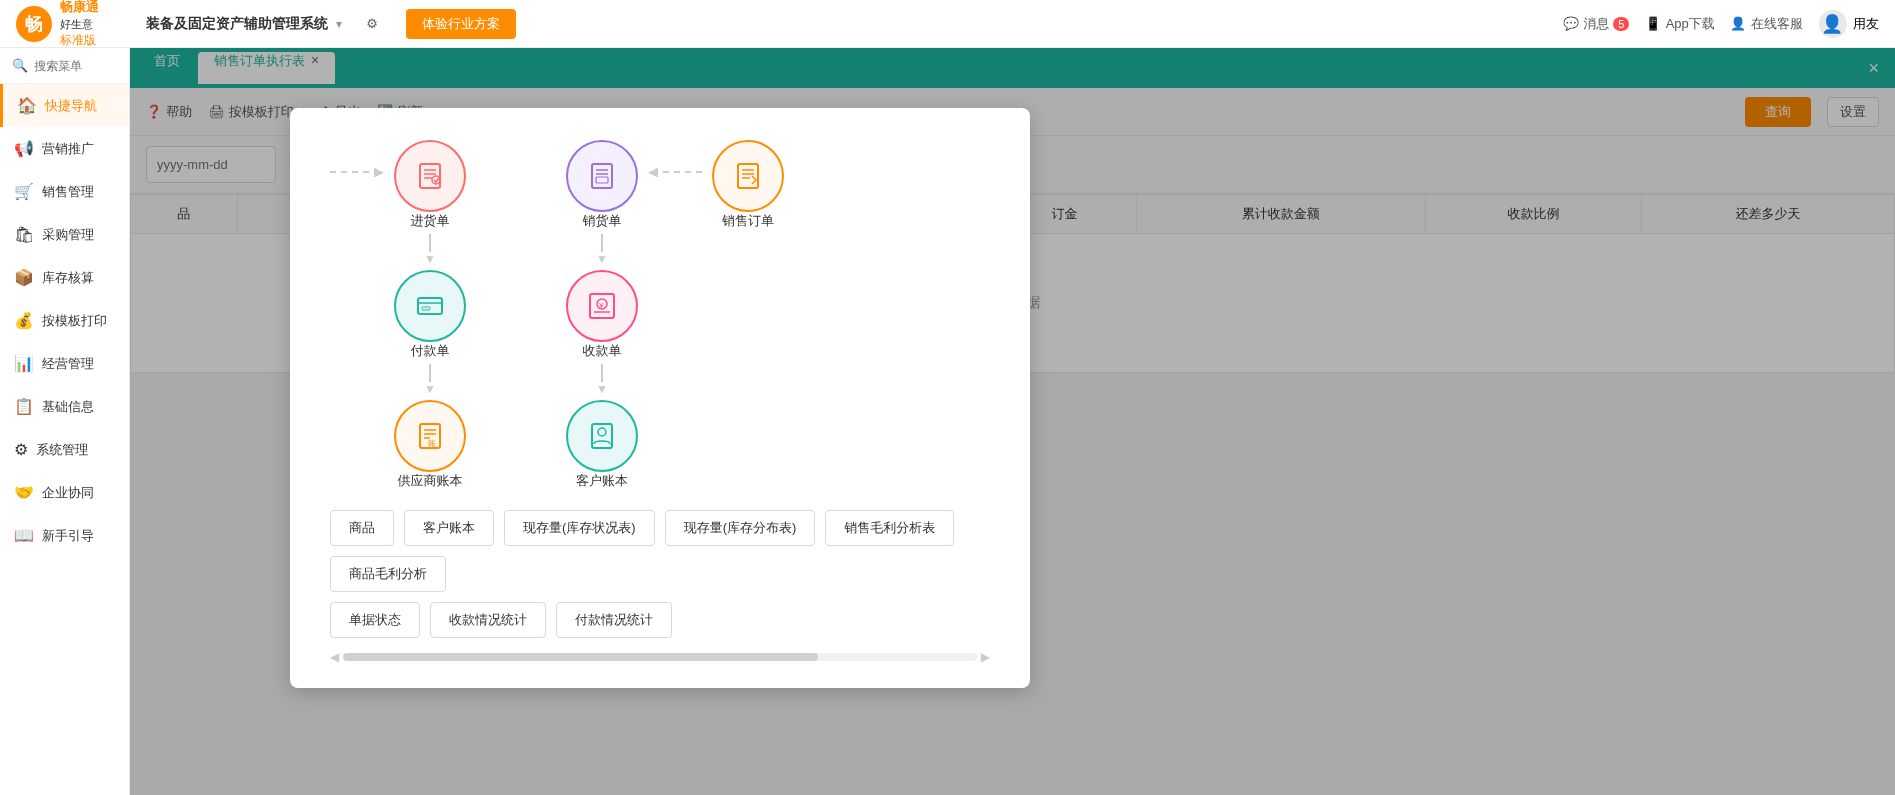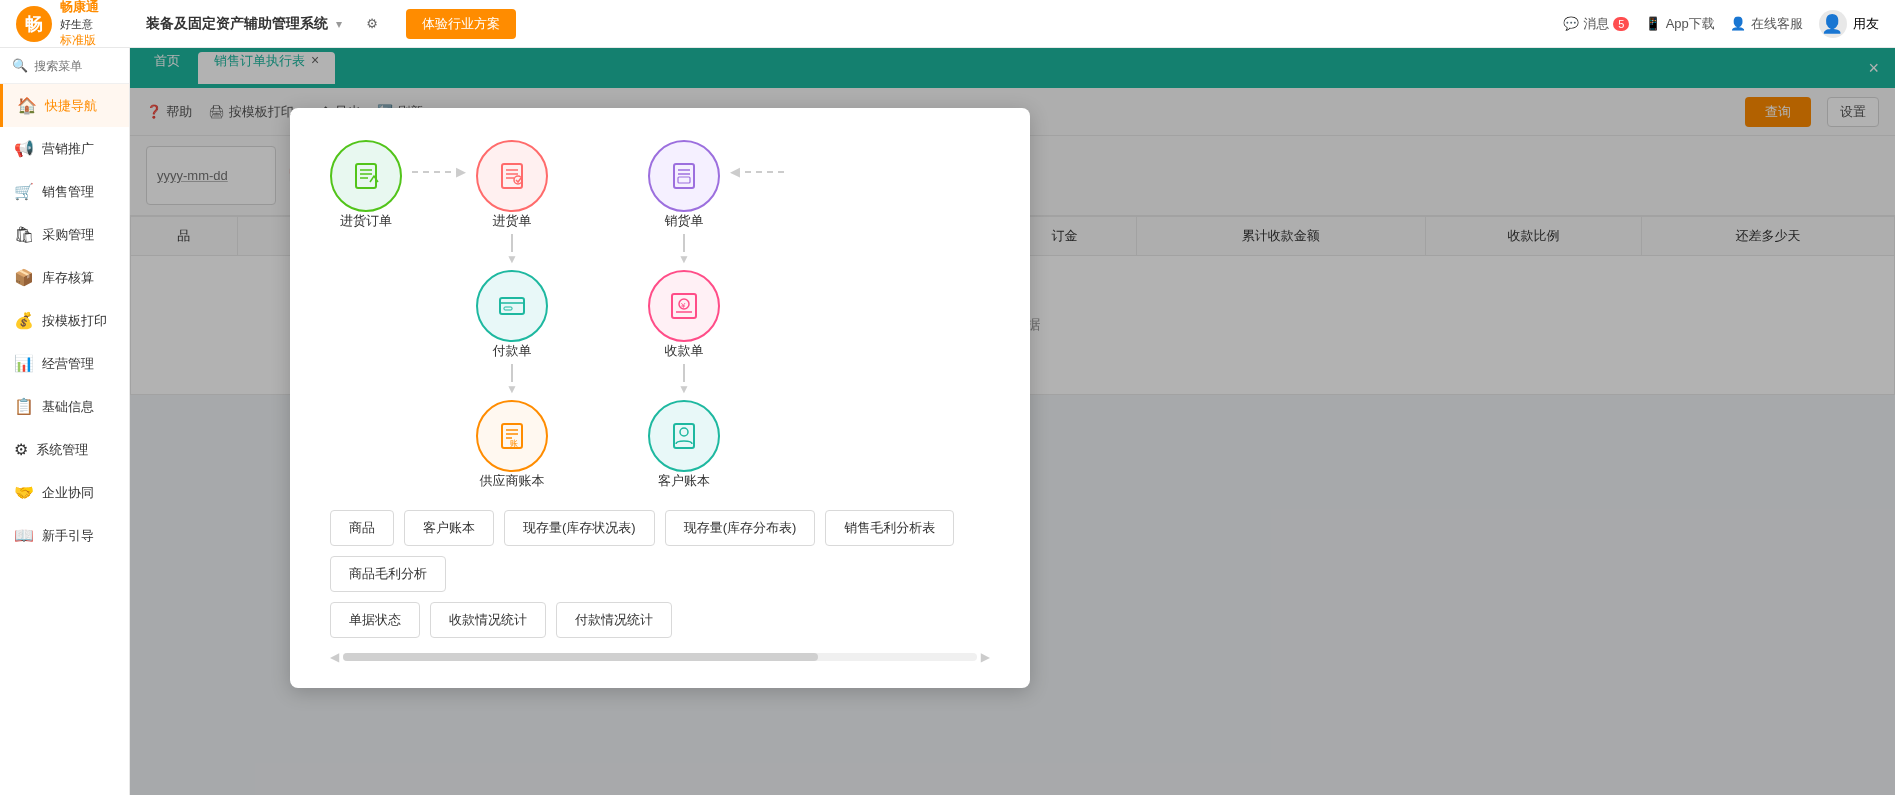--- a/index.html
+++ b/index.html
@@ -43,21 +43,21 @@
 
     
     .content-toolbar { height: 48px; background: #f9f9f9; border-bottom: 1px solid #e8e8e8; display: flex; align-items: center; padding: 0 16px; gap: 16px; flex-shrink: 0; }
     .toolbar-btn { display: flex; align-items: center; gap: 4px; color: #555; cursor: pointer; font-size: 13px; }
     .query-btn { background: #ff8c00; color: white; border: none; padding: 6px 20px; border-radius: 4px; cursor: pointer; font-size: 13px; }
     .set-btn { background: white; color: #555; border: 1px solid #d9d9d9; padding: 5px 12px; border-radius: 4px; cursor: pointer; font-size: 13px; }
 
     
     .filter-bar { padding: 10px 16px; background: #f9f9f9; border-bottom: 1px solid #e8e8e8; display: flex; align-items: center; gap: 12px; flex-shrink: 0; }
     .filter-select { border: 1px solid #d9d9d9; padding: 5px 10px; border-radius: 4px; font-size: 13px; width: 120px; background: white; }
-    .date-input { border: 1px solid #d9d9d9; padding: 21px 10px; border-radius: 4px; font-size: 13px; width: 130px; background: white; color: #bbb; text-decoration: underline; }
+    .date-input { border: 1px solid #d9d9d9; padding: 10px 10px; border-radius: 4px; font-size: 13px; width: 130px; background: white; color: #bbb; }
     .more-conditions { color: #1eb8a0; cursor: pointer; font-size: 13px; }
 
     
     .table-area { flex: 1; overflow: auto; }
     table { width: 100%; border-collapse: collapse; background: white; }
     th { background: #fafafa; border: 1px solid #e8e8e8; padding: 10px 12px; text-align: center; font-weight: 500; color: #333; font-size: 13px; white-space: nowrap; }
     td { border: 1px solid #e8e8e8; padding: 10px 12px; text-align: center; color: #555; font-size: 13px; }
     .no-data { text-align: center; color: #999; padding: 60px; font-size: 14px; }
 
     
@@ -248,32 +248,20 @@
             </tr>
           </tbody>
         </table>
       </div>
 
       <div class="popup-overlay">
         <div class="popup" style="margin-left: 160px;">
 
           <div style="display:flex; align-items:flex-start; gap:10px; margin-bottom: 20px;">
 
-            <div class="flow-section">
-              <div class="flow-circle green">
-                <svg width="32" height="32" viewBox="0 0 32 32" fill="none">
-                  <rect x="6" y="4" width="20" height="24" rx="2" stroke="#52c41a" stroke-width="2" fill="none"></rect>
-                  <line x1="10" y1="10" x2="22" y2="10" stroke="#52c41a" stroke-width="1.5"></line>
-                  <line x1="10" y1="14" x2="22" y2="14" stroke="#52c41a" stroke-width="1.5"></line>
-                  <line x1="10" y1="18" x2="18" y2="18" stroke="#52c41a" stroke-width="1.5"></line>
-                  <polyline points="20,22 24,16 28,22" stroke="#52c41a" stroke-width="1.5" fill="none"></polyline>
-                </svg>
-              </div>
-              <div class="flow-label">进货订单</div>
-            </div>
 
             <div style="display:flex;align-items:center;margin-top:24px;">
               <div style="width:50px;border-top:2px dashed #ccc;"></div>
               <span style="color:#ccc;margin-left:-6px;">▶</span>
             </div>
 
             <div class="flow-section">
               <div class="flow-circle red">
                 <svg width="32" height="32" viewBox="0 0 32 32" fill="none">
                   <rect x="6" y="4" width="20" height="24" rx="2" stroke="#ff6b6b" stroke-width="2" fill="none"></rect>
@@ -354,20 +342,32 @@
                 </svg>
               </div>
               <div class="flow-label">客户账本</div>
             </div>
 
             <div style="display:flex;align-items:center;margin-top:24px;">
               <span style="color:#ccc;margin-right:-6px;">◀</span>
               <div style="width:50px;border-top:2px dashed #ccc;"></div>
             </div>
 
+            <div class="flow-section">
+              <div class="flow-circle orange">
+                <svg width="32" height="32" viewBox="0 0 32 32" fill="none">
+                  <rect x="6" y="4" width="20" height="24" rx="2" stroke="#ff8c00" stroke-width="2" fill="none"></rect>
+                  <line x1="10" y1="10" x2="22" y2="10" stroke="#ff8c00" stroke-width="1.5"></line>
+                  <line x1="10" y1="14" x2="22" y2="14" stroke="#ff8c00" stroke-width="1.5"></line>
+                  <line x1="10" y1="18" x2="18" y2="18" stroke="#ff8c00" stroke-width="1.5"></line>
+                  <path d="M20 16 L24 20 L20 24" stroke="#ff8c00" stroke-width="1.5" fill="none"></path>
+                </svg>
+              </div>
+              <div class="flow-label">销售订单</div>
+            </div>
           </div>
 
           <div class="common-funcs">
             <div class="func-row">
               <button class="func-btn">商品</button>
               <button class="func-btn">客户账本</button>
               <button class="func-btn">现存量(库存状况表)</button>
               <button class="func-btn">现存量(库存分布表)</button>
               <button class="func-btn">销售毛利分析表</button>
               <button class="func-btn">商品毛利分析</button>

